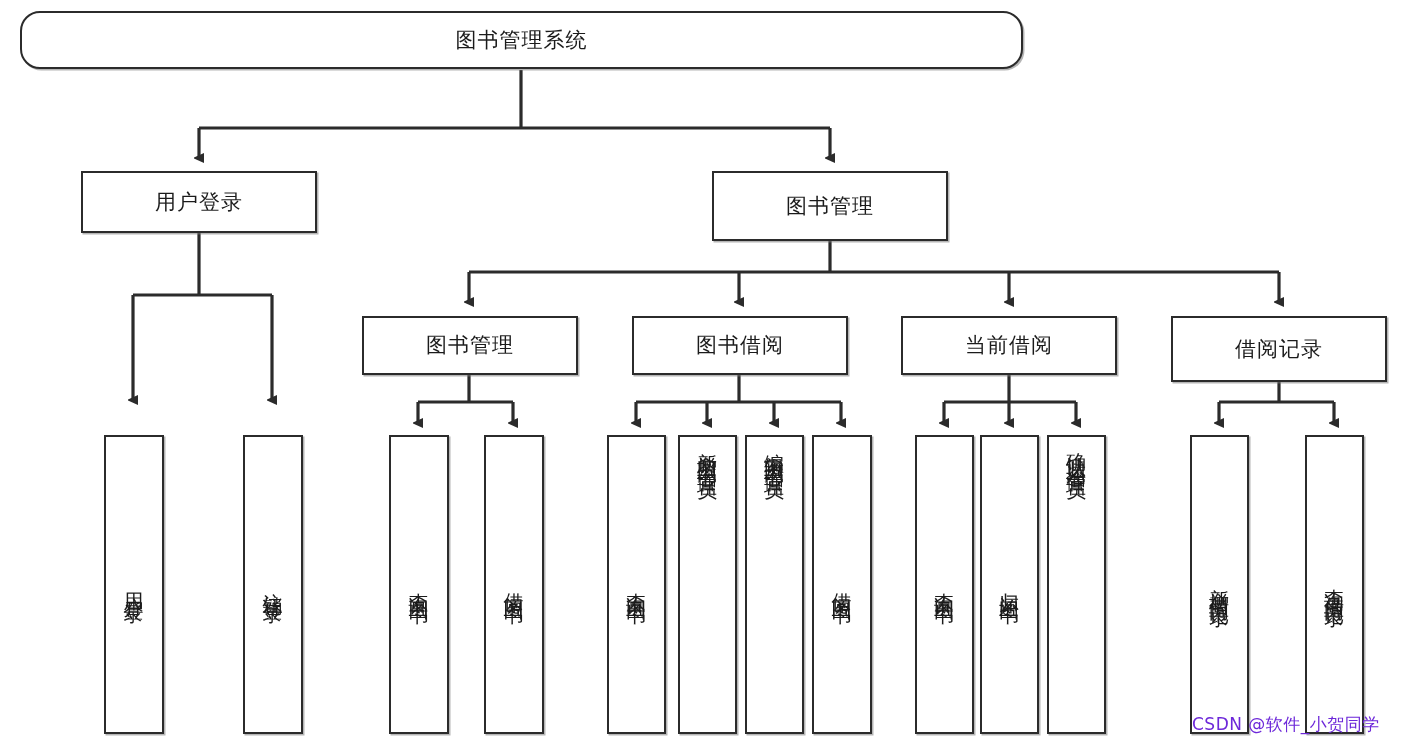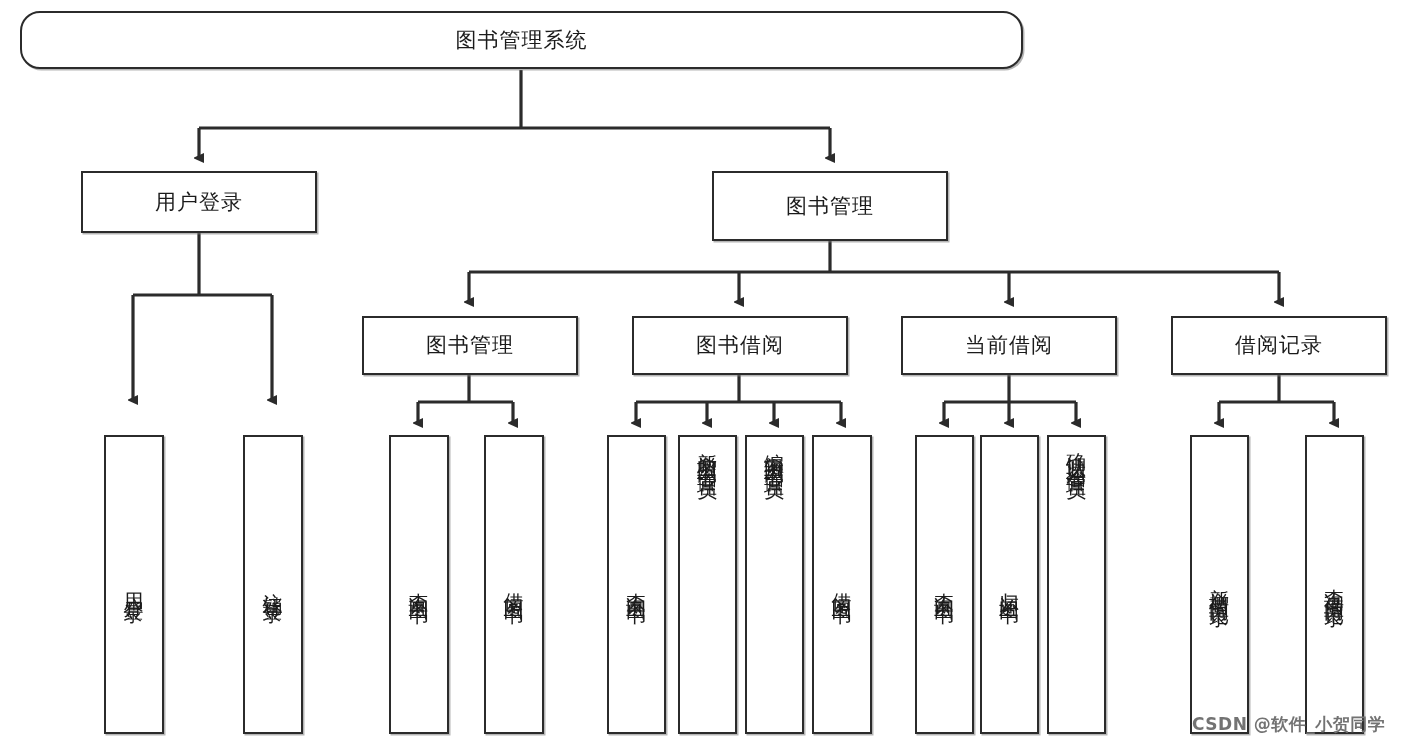--- a/index.html
+++ b/index.html
@@ -58,24 +58,23 @@
     white-space: normal;
   }
   .node.vert.centered {
     align-items: center;
   }
   .watermark {
     position: absolute;
     left: 1192px;
     top: 713px;
     font-size: 17px;
-    color: #737373;
+    color: #6d28d9;
     letter-spacing: 0.5px;
     white-space: nowrap;
-    font-weight: bold;
   }
 </style>
 </head>
 <body>
 
 <div id="canvas">
 
   <svg class="edges" viewBox="0 0 1405 747">
     <defs>
       <marker id="arrow" markerWidth="10" markerHeight="10" refX="5" refY="5" orient="auto" markerUnits="userSpaceOnUse">
@@ -144,21 +143,21 @@
   </div>
 
   <div class="node" style="left:632px; top:316px; width:216px; height:59px;font-family:Liberation Serif, serif;">
     <span class="label">图书借阅</span>
   </div>
 
   <div class="node" style="left:901px; top:316px; width:216px; height:59px;">
     <span class="label">当前借阅</span>
   </div>
 
-  <div class="node" style="left:1171px; top:316px; width:216px; height:59px;">
+  <div class="node" style="left:1171px; top:316px; width:216px; height:66px;">
     <span class="label">借阅记录</span>
   </div>
 
   <div class="node vert centered" style="left:104px; top:435px; width:60px; height:299px;">
     <span class="label">用户登录</span>
   </div>
 
   <div class="node vert centered" style="left:243px; top:435px; width:60px; height:299px;">
     <span class="label">注销登录</span>
   </div>

